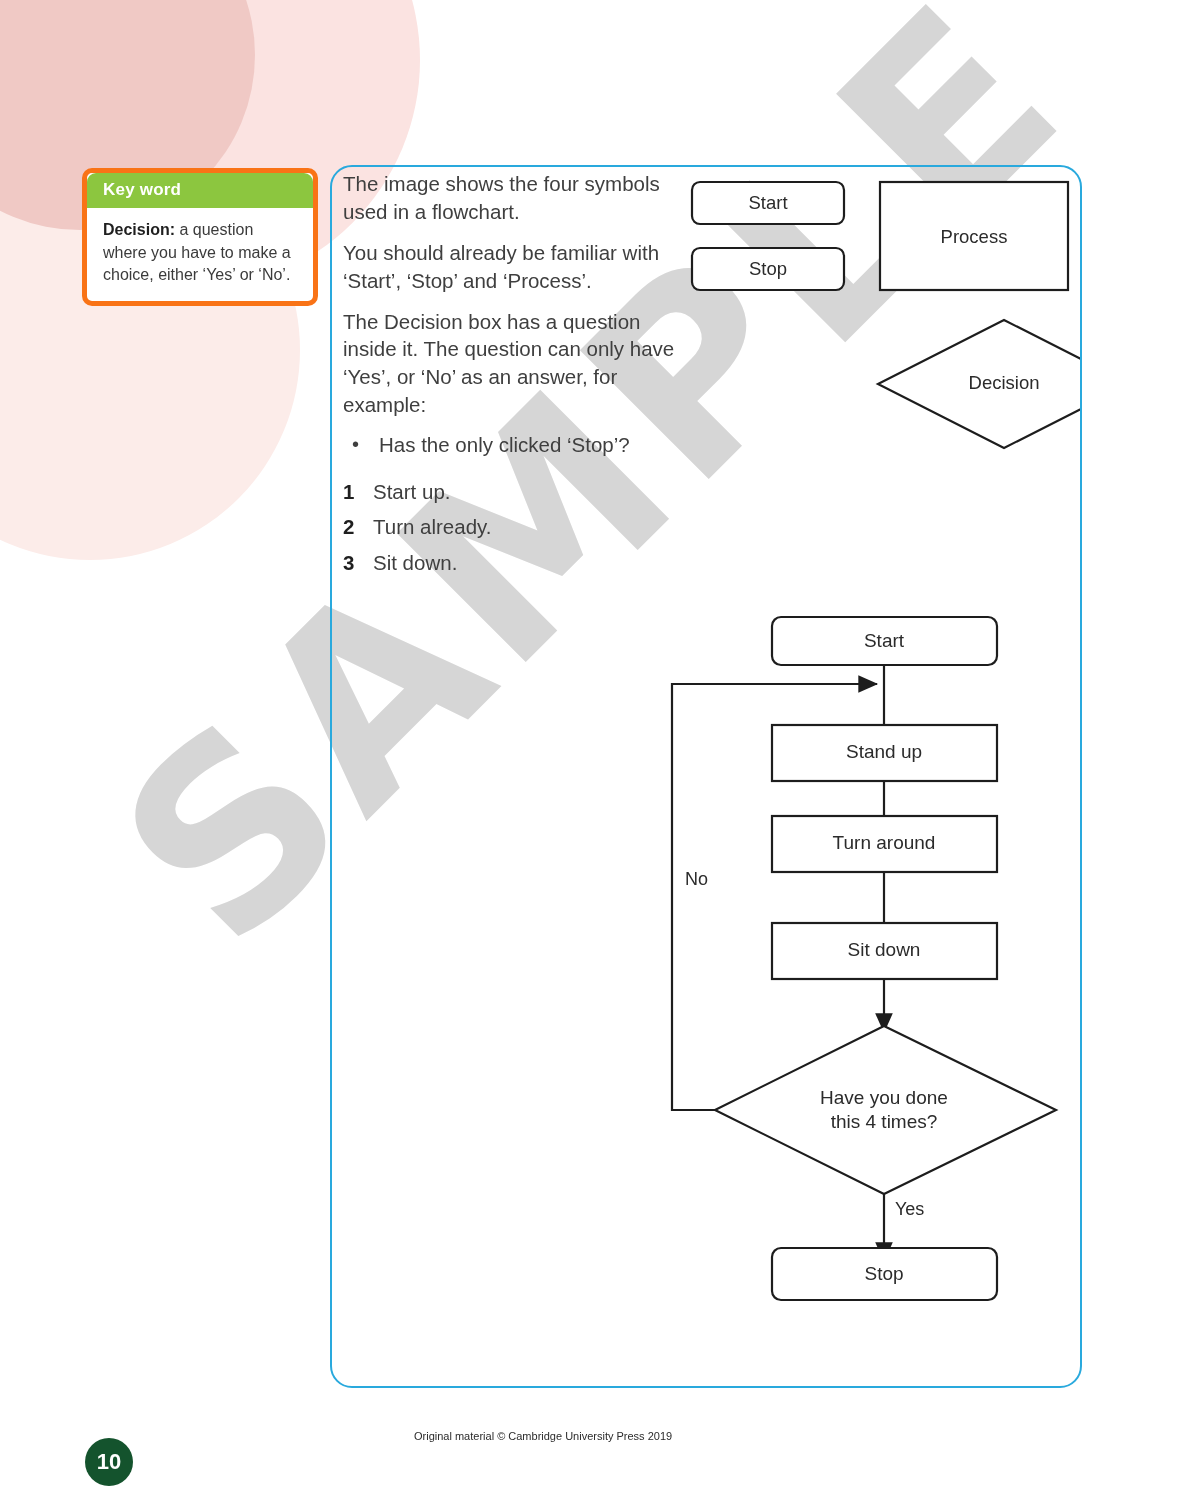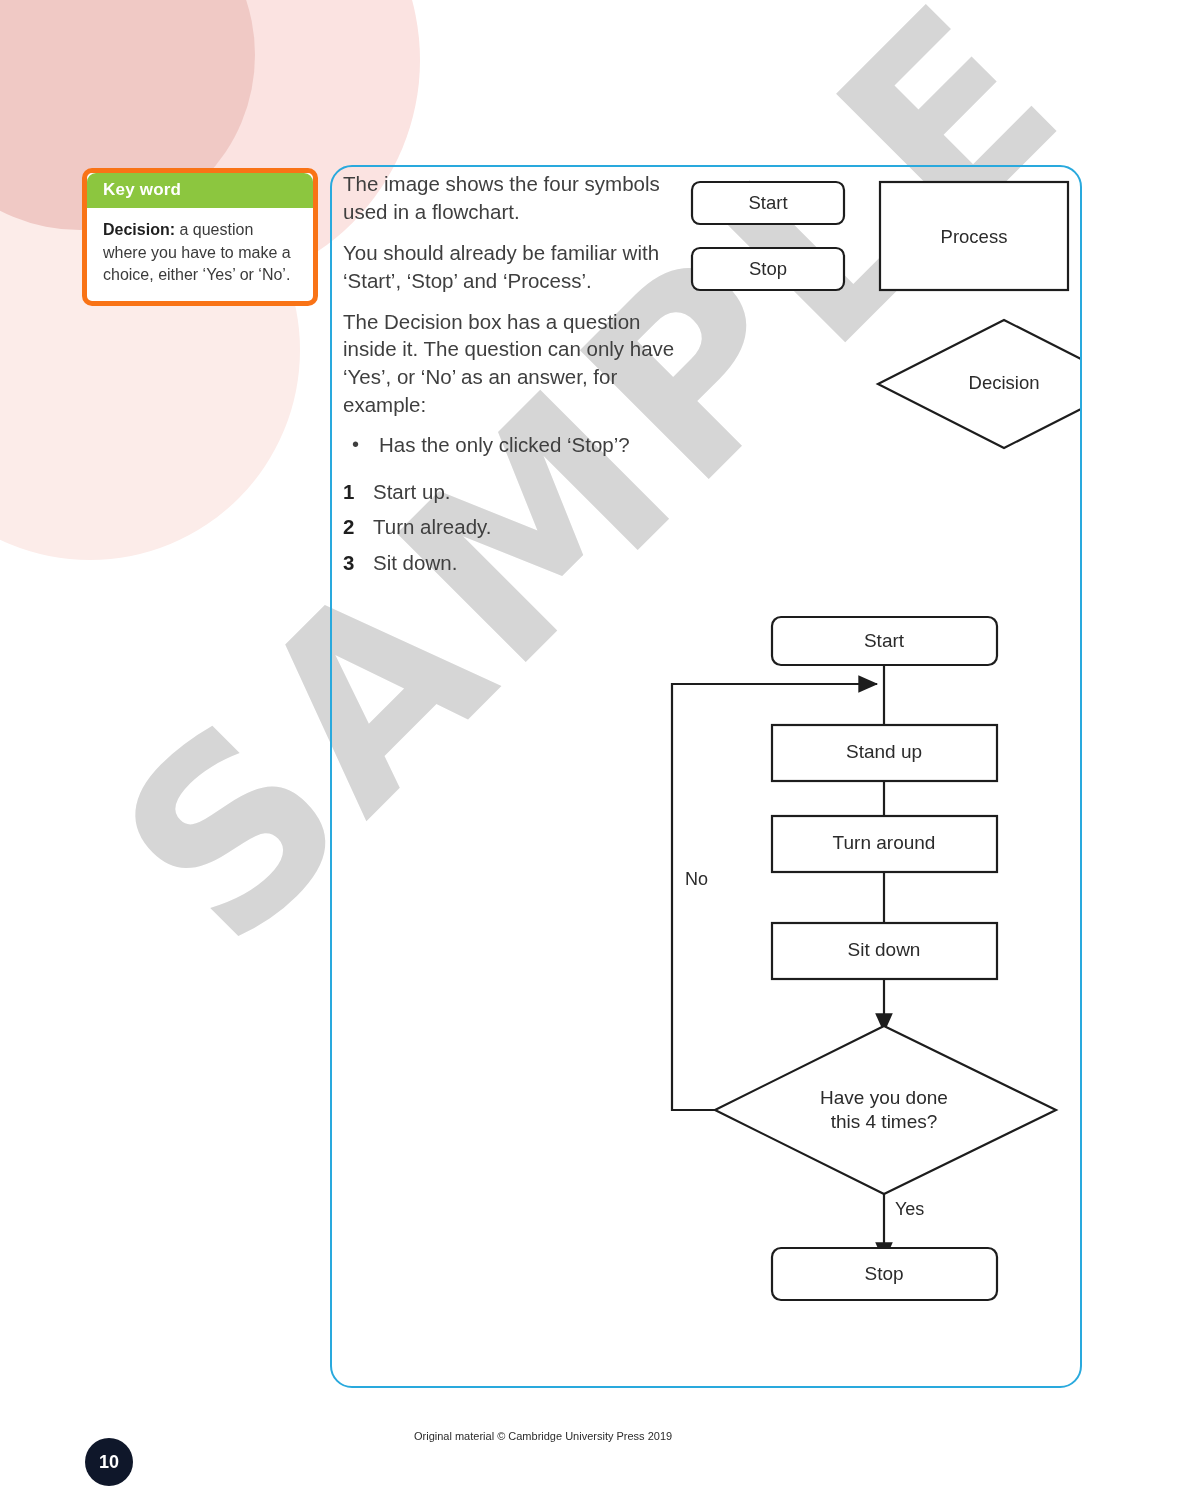--- a/index.html
+++ b/index.html
@@ -213,24 +213,24 @@
   }
 
   
   .page-badge {
     position: absolute;
     left: 85px;
     top: 1438px;
     width: 48px;
     height: 48px;
     border-radius: 50%;
-    background: #0f172a;
+    background: #14532d;
     color: #ffffff;
     font-weight: 700;
-    font-size: 18px;
+    font-size: 22px;
     display: flex;
     align-items: center;
     justify-content: center;
     z-index: 6;
   }
   .footer-note {
     position: absolute;
     left: 414px;
     top: 1430px;
     font-size: 11px;

